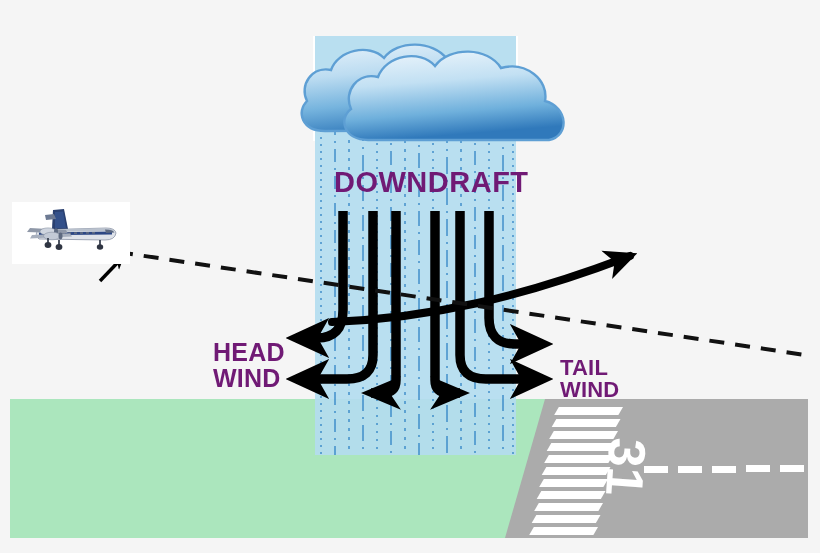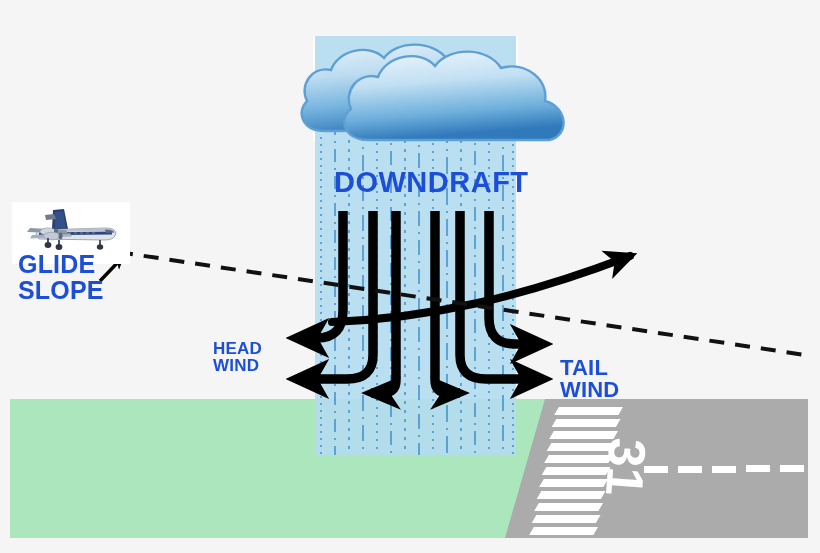--- a/index.html
+++ b/index.html
@@ -22,41 +22,41 @@
     position: absolute;
     left: 0;
     top: 0;
     width: 820px;
     height: 553px;
   }
   .label {
     position: absolute;
     font-family: "Liberation Sans", sans-serif;
     font-weight: bold;
-    color: #1d4ed8;
+    color: #701a75;
     letter-spacing: 0.2px;
     line-height: 1.02;
     white-space: pre;
     pointer-events: none;
   }
   #lbl-downdraft {
     left: 334px;
     top: 168px;
     font-size: 29px;
     letter-spacing: 0.5px;
   }
   #lbl-glide {
     left: 18px;
     top: 252px;
     font-size: 25px;
   }
   #lbl-head {
     left: 213px;
     top: 340px;
-    font-size: 17px;
+    font-size: 25px;
   }
   #lbl-tail {
     left: 560px;
     top: 357px;
     font-size: 22px;
   }
   #lbl-recovery {
     left: 588px;
     top: 207px;
     font-size: 21px;
@@ -238,22 +238,20 @@
       <path d="M36 36 L36 41" stroke="#3a4252" stroke-width="1.8"></path>
       <ellipse cx="36" cy="43" rx="3.4" ry="3" fill="#2f3542"></ellipse>
 
       <path d="M47 38 L47 43" stroke="#3a4252" stroke-width="1.8"></path>
       <ellipse cx="47" cy="45" rx="3.4" ry="3" fill="#2f3542"></ellipse>
     </svg>
   </div>
 
   <div class="label" id="lbl-downdraft">DOWNDRAFT</div>
 
-  <div class="label" id="lbl-glide">GLIDE
-SLOPE</div>
 
   <div class="label" id="lbl-head">HEAD
 WIND</div>
 
   <div class="label" id="lbl-tail">TAIL
 WIND</div>
 
 
 </div>
 

